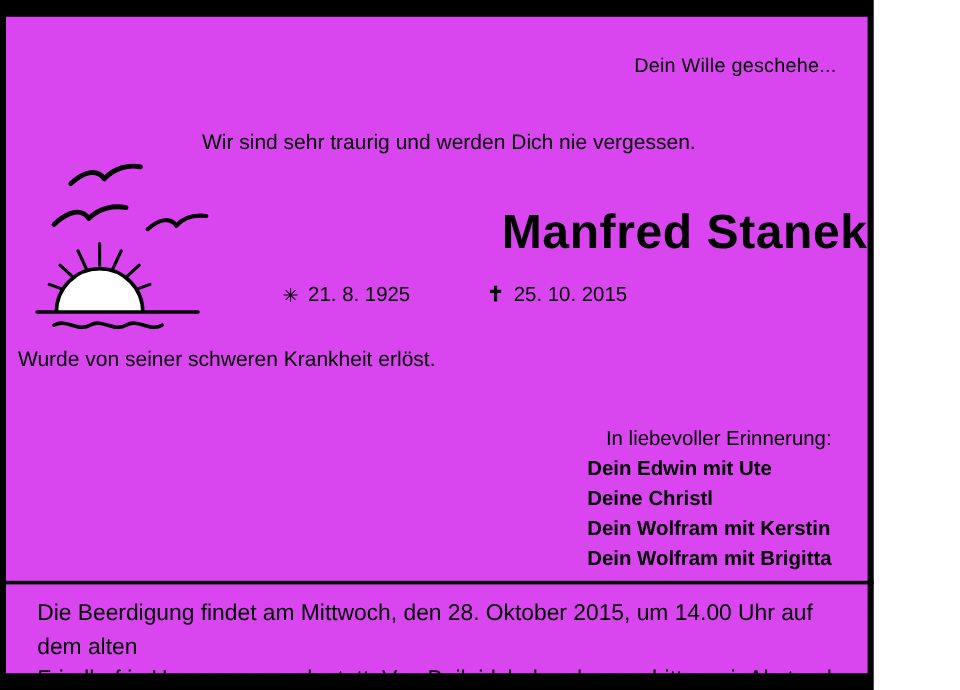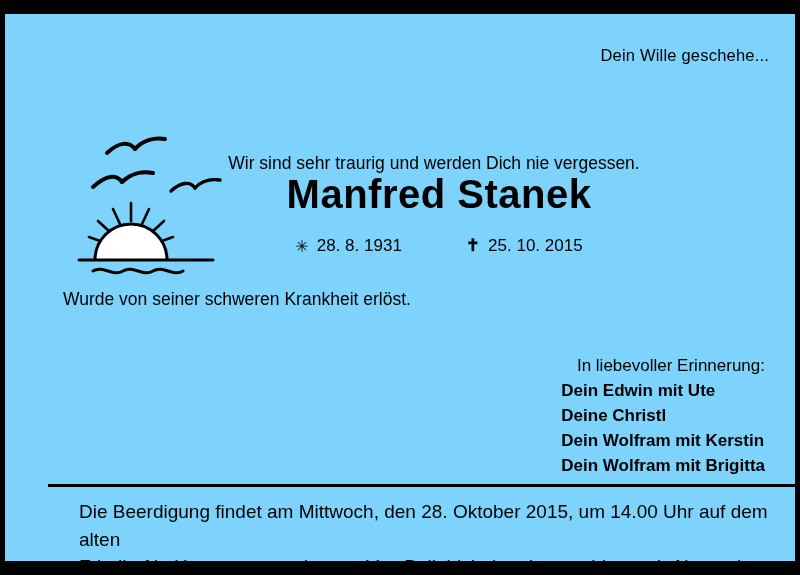--- a/index.html
+++ b/index.html
@@ -9,29 +9,28 @@
   }
   body {
     width: 800px;
     height: 575px;
     font-family: "Liberation Sans", sans-serif;
     color: #000000;
     overflow: hidden;
   }
   #obituary {
     position: relative;
-    width: 800px;
+    width: 728px;
     height: 575px;
     box-sizing: border-box;
-    background: #7dd3fc;
+    background: #d946ef;
     border-top: 14px solid #000000;
     border-bottom: 14px solid #000000;
     border-left: 5px solid #000000;
     border-right: 5px solid #000000;
-    padding-left: 48px;
   }
   .inner {
     position: relative;
     width: 100%;
     height: 100%;
   }
 
   
   .motto {
     position: absolute;
@@ -45,30 +44,29 @@
   
   .line-sad {
     position: absolute;
     top: 94px;
     left: 0;
     width: 100%;
     text-align: center;
     font-size: 17.5px;
     padding-left: 20px;
     box-sizing: border-box;
-    margin-top: 45px;
   }
 
   
   .name {
     position: absolute;
     top: 158px;
     left: 0;
     width: 100%;
-    text-align: center;
+    text-align: right;
     font-size: 40px;
     font-weight: bold;
     letter-spacing: 0.5px;
     padding-left: 30px;
     box-sizing: border-box;
   }
 
   
   .dates {
     position: absolute;
@@ -164,21 +162,21 @@
 
     <div class="motto">Dein Wille geschehe...</div>
 
     <div class="line-sad">Wir sind sehr traurig und werden Dich nie vergessen.</div>
 
     <div class="name">Manfred Stanek</div>
 
     <div class="dates">
       <div class="date-item">
         <span class="sym-star">✳</span>
-        <span>28. 8. 1931</span>
+        <span>21. 8. 1925</span>
       </div>
       <div class="date-item">
         <span class="sym-cross">✝</span>
         <span>25. 10. 2015</span>
       </div>
     </div>
 
     <div class="line-released">Wurde von seiner schweren Krankheit erlöst.</div>
 
     <div class="mourners">

